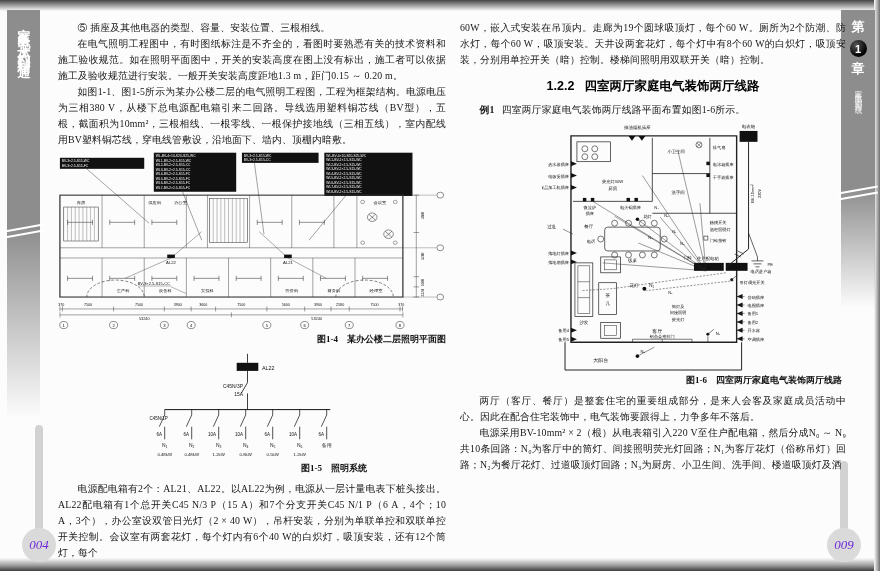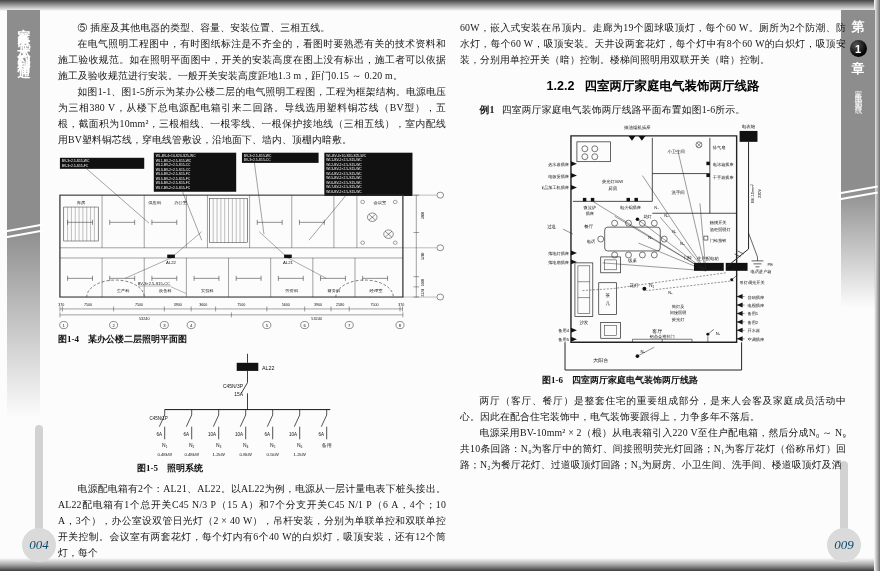--- a/index.html
+++ b/index.html
@@ -21,32 +21,32 @@
   .sw-r1 { right:2px; top:189px; width:40px; transform:rotate(-10deg); }
   .sw-r2 { right:2px; top:195px; width:40px; transform:rotate(-10deg); }
   .ch-zi { color:#fff; font-weight:bold; font-size:13px; font-family:"Liberation Sans","DejaVu Sans",sans-serif; margin-top:8px; }
   .ch-circle { width:17px; height:17px; border-radius:50%; background:radial-gradient(circle at 35% 30%, #555, #000 70%); color:#fff; font-weight:bold; font-size:11px; display:flex; align-items:center; justify-content:center; margin-top:4px; font-family:"Liberation Sans","DejaVu Sans",sans-serif; }
   .ch-zhang { color:#fff; font-weight:bold; font-size:13px; font-family:"Liberation Sans","DejaVu Sans",sans-serif; margin-top:3px; }
   .ch-title { writing-mode:vertical-rl; text-orientation:upright; color:#efefef; font-size:7.5px; letter-spacing:2px; margin-top:6px; font-family:"Liberation Sans","DejaVu Sans",sans-serif; }
 
   .pagebar { position:absolute; width:8px; background:#d2d2d2; border-radius:4px; z-index:2; }
   .bar-left { left:35px; bottom:38px; height:108px; }
   .bar-right { right:32px; bottom:38px; height:72px; }
-  .pagenum { position:absolute; width:34px; height:34px; border-radius:50%; background:#dadada; color:#0c4a6e; font-style:italic; font-size:13px; display:flex; align-items:center; justify-content:center; z-index:3; }
+  .pagenum { position:absolute; width:34px; height:34px; border-radius:50%; background:#dadada; color:#6d28d9; font-style:italic; font-size:13px; display:flex; align-items:center; justify-content:center; z-index:3; }
   .pn-left { left:22px; bottom:9px; }
   .pn-right { right:19px; bottom:9px; }
 
   .lcol { position:absolute; left:58px; top:20px; width:388px; z-index:2; }
   .rcol { position:absolute; left:460px; top:20px; width:386px; z-index:2; }
   .bp { font-size:9.8px; line-height:16px; text-align:justify; text-indent:2em; color:#161616; letter-spacing:0.2px; }
   .b { font-weight:bold; }
   .ex-gap { margin-left:7px; }
   .sec-head { font-family:"Liberation Sans","DejaVu Sans",sans-serif; font-weight:bold; font-size:12.5px; color:#000; margin:10px 0 7px 0;text-align:center; }
   .sec-head .num { margin-right:10px; }
-  .caption { font-size:9px; font-weight:bold; text-align:left; color:#111; margin-top:2px; }
+  .caption { font-size:9px; font-weight:bold; text-align:right; color:#111; margin-top:2px; }
   .figblock { margin-top:3px; }
   .svg4 { display:block; width:388px; height:180px; }
   .fig5wrap { width:230px; margin:6px auto 0 auto; }
   .svg5 { display:block; width:230px; height:108px; }
   .fig6wrap { margin-left:82px; width:300px; margin-top:4px; }
   .svg6 { display:block; width:300px; height:250px; }
   .after-fig { margin-top:6px; }
 
   svg text { font-family:"Liberation Sans","DejaVu Sans",sans-serif; fill:#111; }
   .tw { fill:#fff; font-size:3.5px; }
@@ -77,21 +77,21 @@
   <div class="banner-right-fade"></div>
   <div class="swoosh sw-r1"></div>
   <div class="swoosh sw-r2"></div>
 
   <div class="pagebar bar-left"></div>
   <div class="pagenum pn-left">004</div>
   <div class="pagebar bar-right"></div>
   <div class="pagenum pn-right">009</div>
 
   <div class="lcol">
-    <p class="bp">⑤ 插座及其他电器的类型、容量、安装位置、三相五线。</p>
+    <p class="bp">⑤ 插座及其他电器的类型、容量、安装位置、三根相线。</p>
     <p class="bp">在电气照明工程图中，有时图纸标注是不齐全的，看图时要熟悉有关的技术资料和施工验收规范。如在照明平面图中，开关的安装高度在图上没有标出，施工者可以依据施工及验收规范进行安装。一般开关安装高度距地1.3 m，距门0.15 ～ 0.20 m。</p>
     <p class="bp">如图1-1、图1-5所示为某办公楼二层的电气照明工程图，工程为框架结构。电源电压为三相380 V，从楼下总电源配电箱引来二回路。导线选用塑料铜芯线（BV型），五根，截面积为10mm²，三根相线、一根零线、一根保护接地线（三相五线），室内配线用BV塑料铜芯线，穿电线管敷设，沿地面下、墙内、顶棚内暗敷。</p>
 
     <div class="figblock">
       <svg class="svg4" viewBox="0 0 405 212" preserveAspectRatio="none">
         <g>
           <rect x="2" y="8" width="88" height="13" fill="#111"></rect>
           <text class="tw" x="4" y="13.5">BV-3×2.5-S15-WC</text>
           <text class="tw" x="4" y="19">BV-3×2.5-S15-FC</text>
           <rect x="100" y="2" width="86" height="46" fill="#111"></rect>

